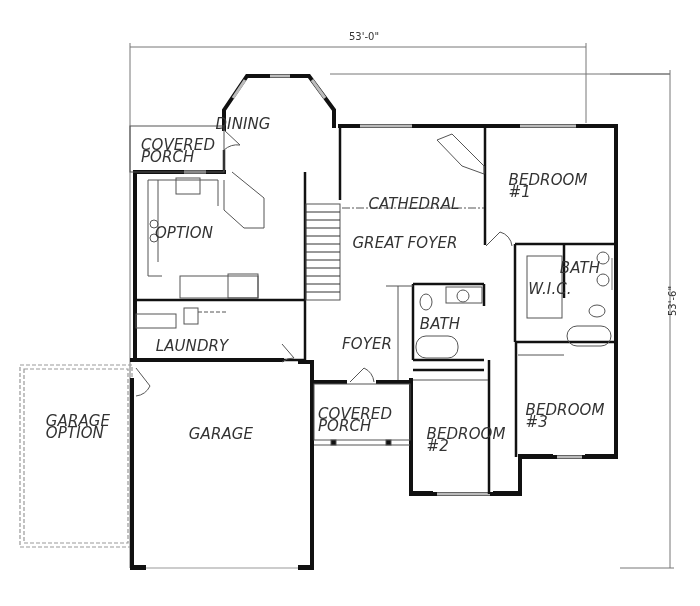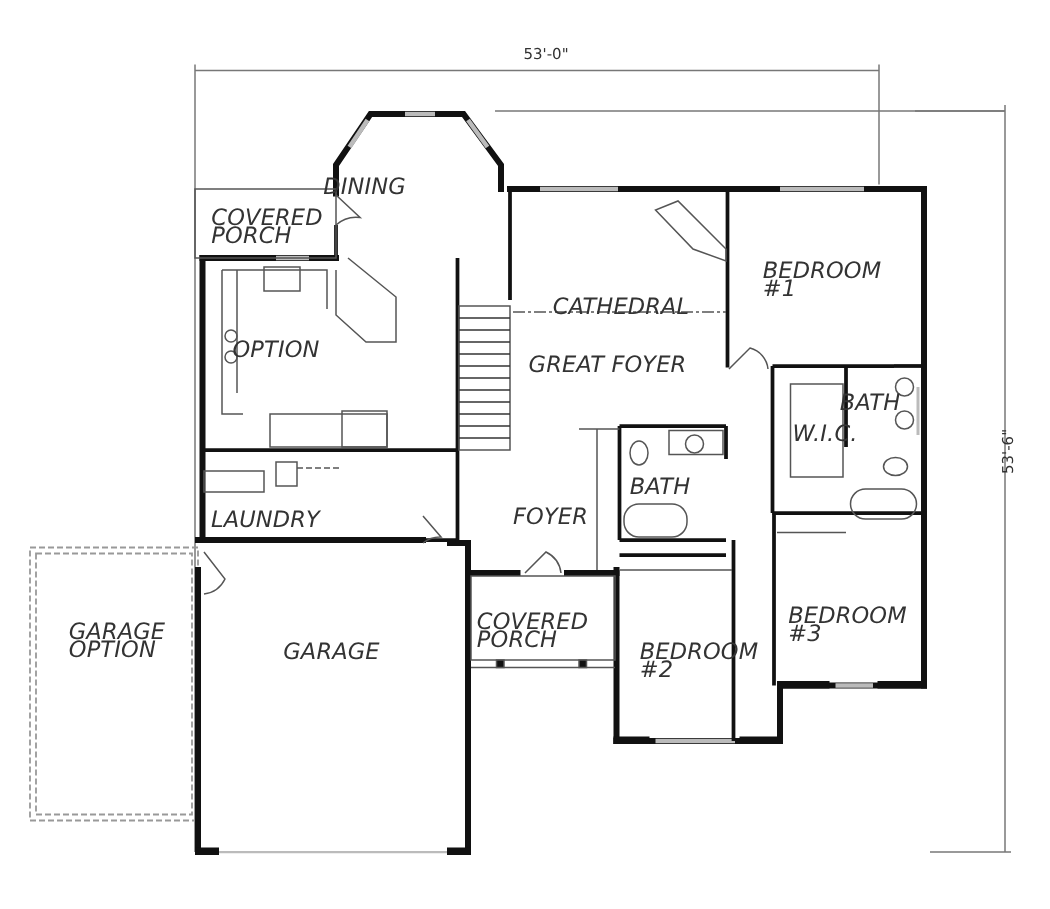--- a/index.html
+++ b/index.html
@@ -177,21 +177,21 @@
     <div class="lbl" style="left: 178px; top: 151px; white-space: pre;">COVERED
 PORCH</div>
     <div class="lbl" style="left: 184px; top: 233px; white-space: pre;">OPTION</div>
     <div class="lbl" style="left: 414px; top: 204px; white-space: pre;">CATHEDRAL</div>
     <div class="lbl" style="left: 405px; top: 243px; white-space: pre;">GREAT FOYER</div>
     <div class="lbl" style="left: 548px; top: 186px; white-space: pre;">BEDROOM
 #1</div>
     <div class="lbl" style="left: 550px; top: 289px; white-space: pre;">W.I.C.</div>
     <div class="lbl" style="left: 580px; top: 268px; white-space: pre;">BATH</div>
     <div class="lbl" style="left: 440px; top: 324px; white-space: pre;">BATH</div>
-    <div class="lbl" style="left: 177px; top: 346px; white-space: pre;">LAUNDRY</div>
+    <div class="lbl" style="left: 192px; top: 346px; white-space: pre;">LAUNDRY</div>
     <div class="lbl" style="left: 367px; top: 344px; white-space: pre;">FOYER</div>
     <div class="lbl" style="left: 78px; top: 427px; white-space: pre;">GARAGE
 OPTION</div>
     <div class="lbl" style="left: 221px; top: 434px; white-space: pre;">GARAGE</div>
     <div class="lbl" style="left: 355px; top: 420px; white-space: pre;">COVERED
 PORCH</div>
     <div class="lbl" style="left: 466px; top: 440px; white-space: pre;">BEDROOM
 #2</div>
     <div class="lbl" style="left: 565px; top: 416px; white-space: pre;">BEDROOM
 #3</div>

